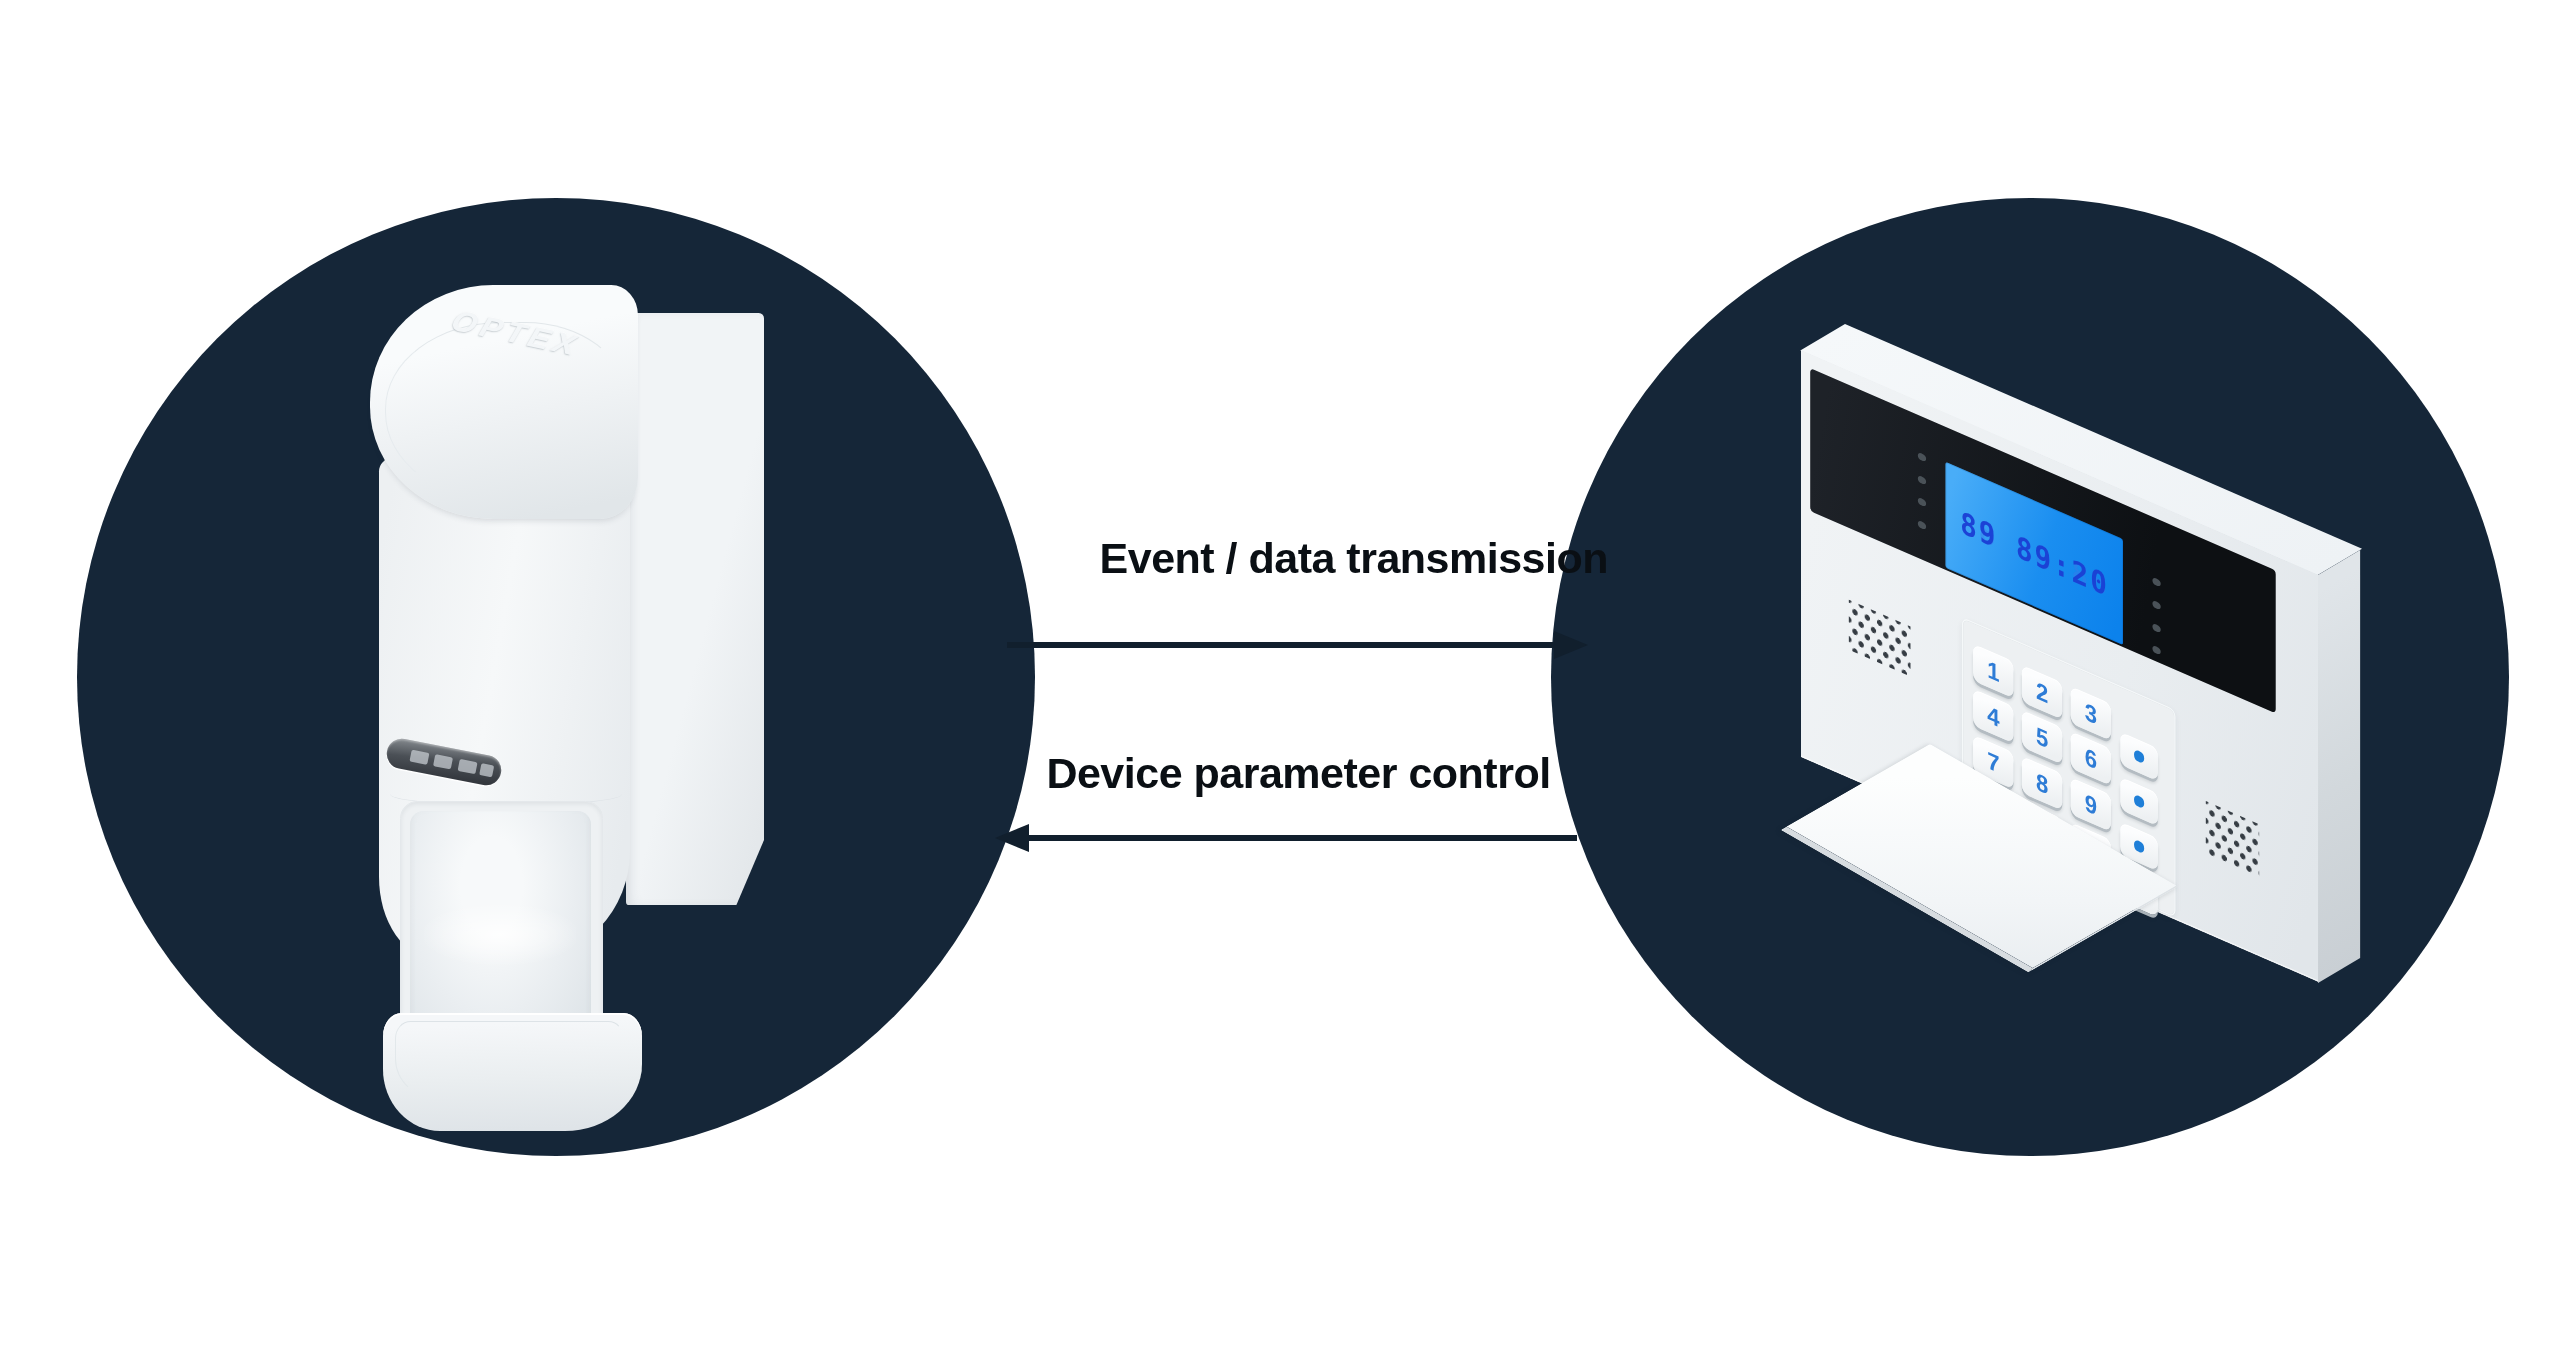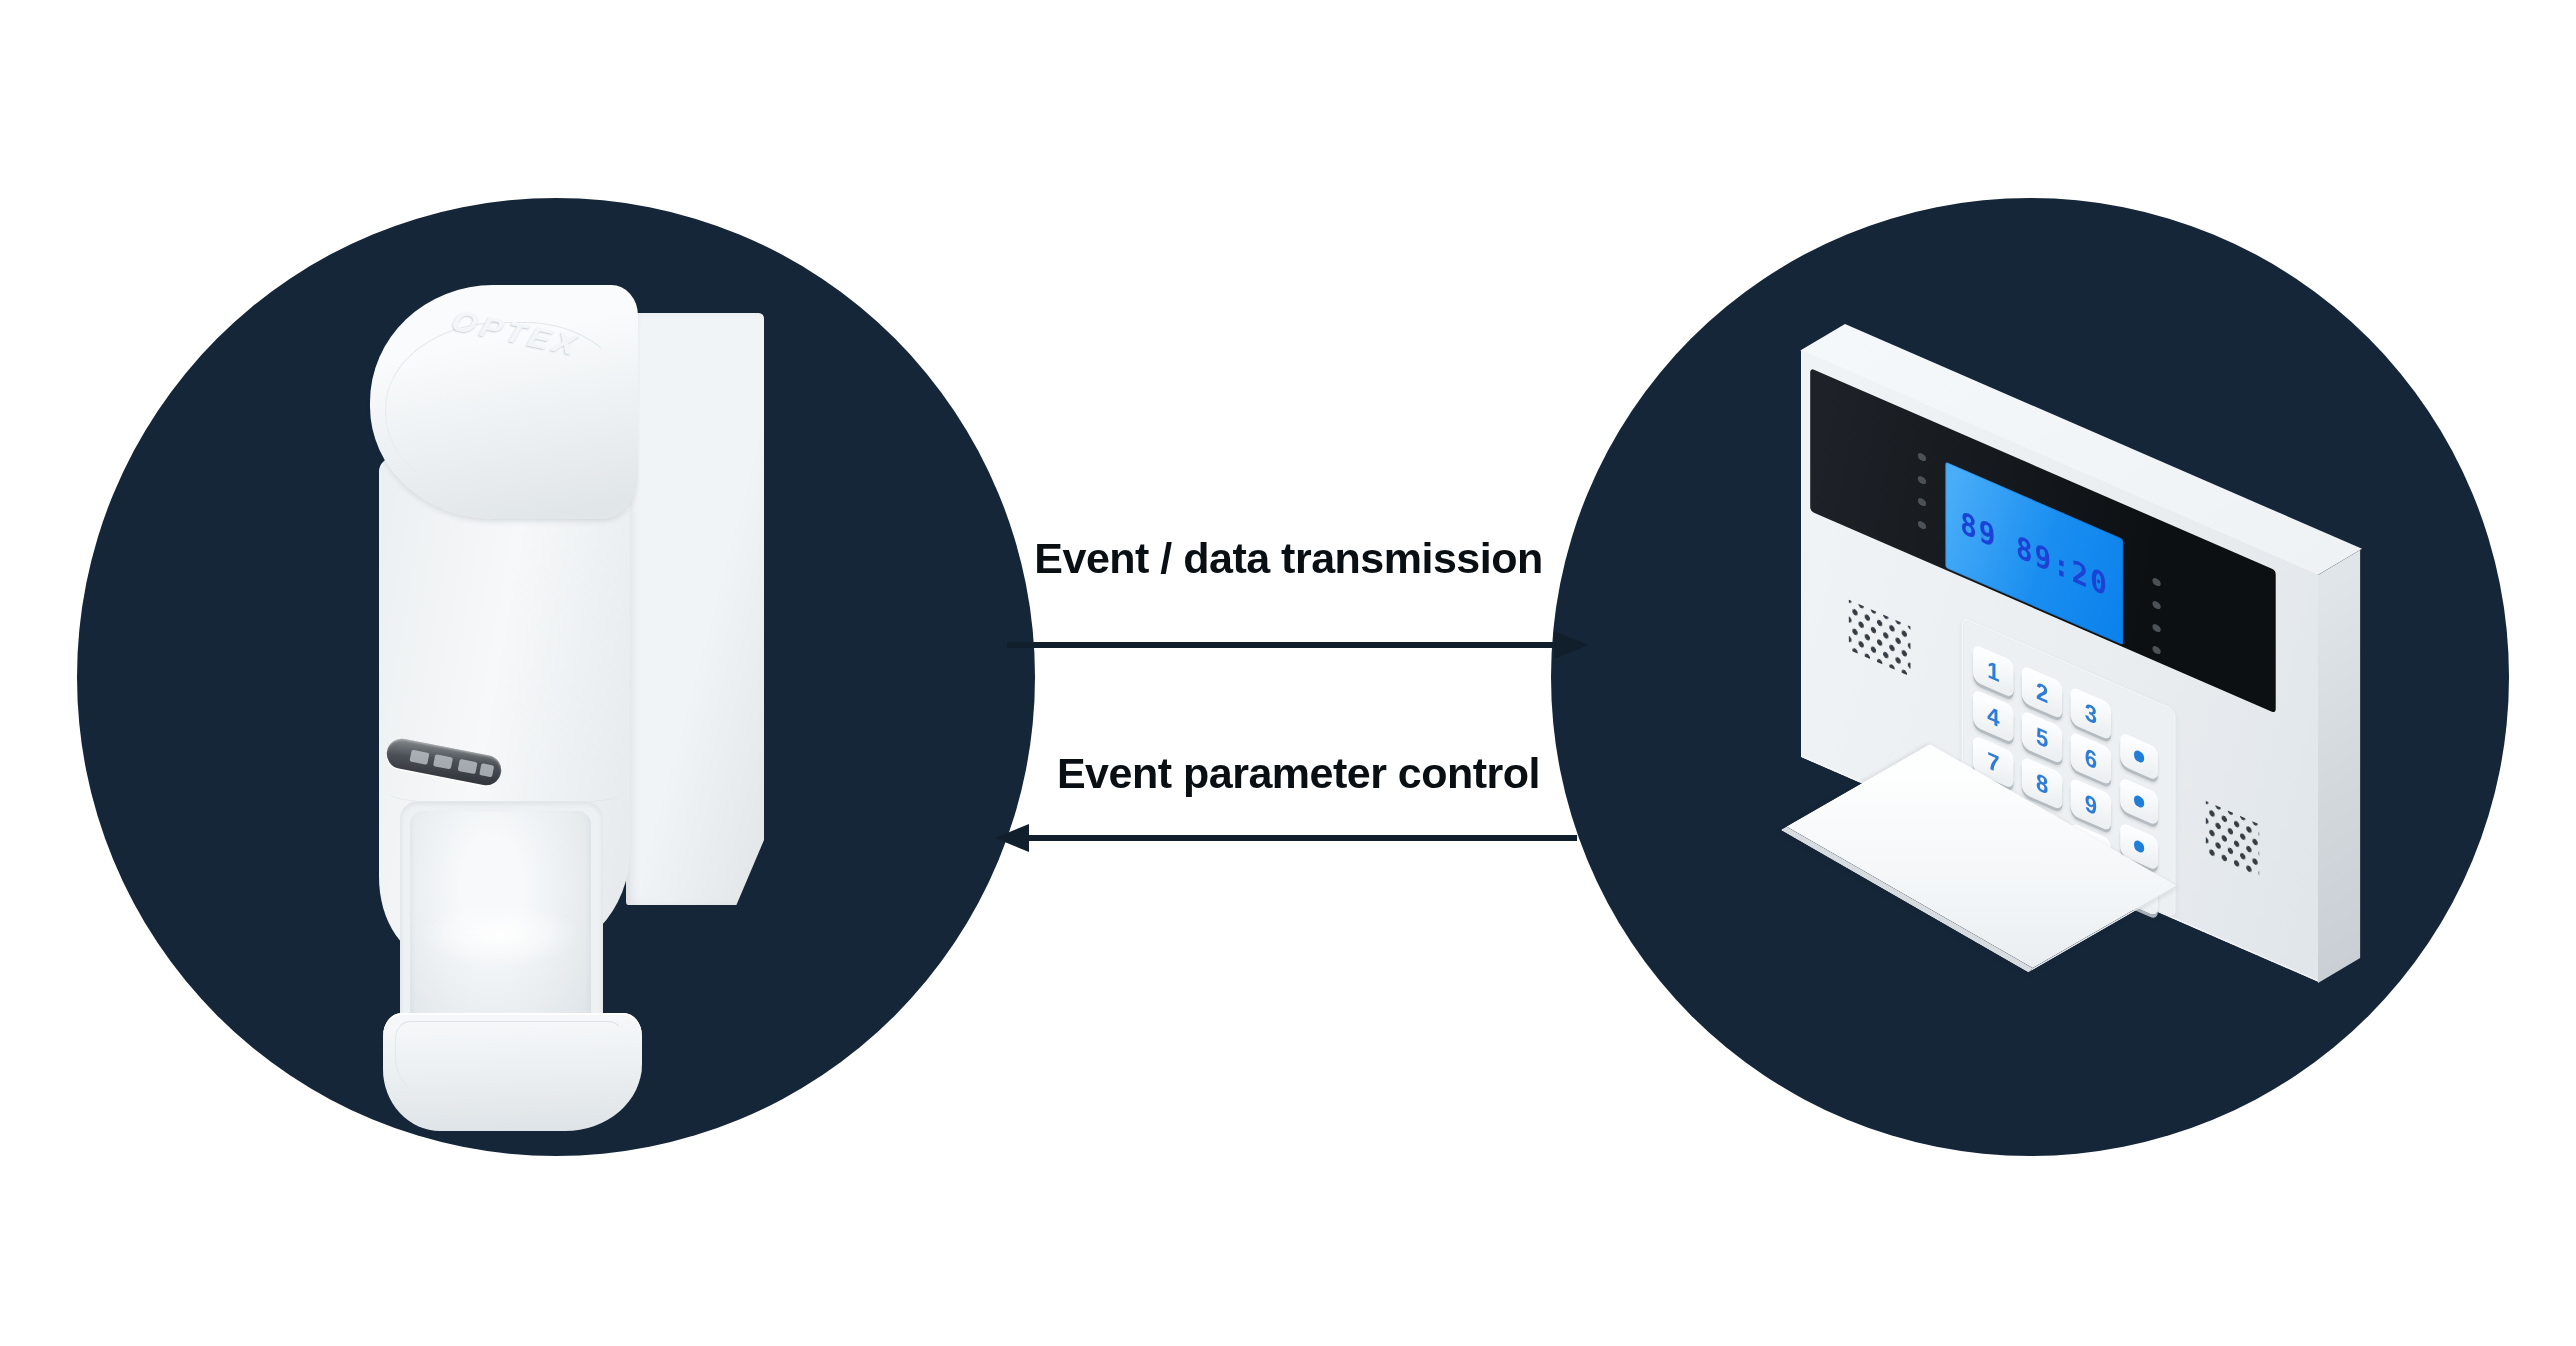--- a/index.html
+++ b/index.html
@@ -224,25 +224,25 @@
         </div>
 
       <div class="grille" style="left:52px;top:229px;width:67px;height:50px;"></div>
       <div class="grille" style="left:440px;top:275px;width:58px;height:53px;"></div>
     </div>
 
     <div class="tray"></div>
   </div>
 
   <div>
-    <div class="flow-label" style="left:969px;top:535px;">Event / data transmission</div>
+    <div class="flow-label" style="left:969px;top:535px;text-align:right;">Event / data transmission</div>
     <div class="flow-line" style="left:1007px;top:642px;width:549px;"></div>
     <div class="arrow-head right" style="left:1554px;top:631px;"></div>
   </div>
 
   <div>
-    <div class="flow-label" style="left:979px;top:750px;">Event parameter control</div>
+    <div class="flow-label" style="left:979px;top:750px;">Device parameter control</div>
     <div class="flow-line" style="left:1028px;top:835px;width:549px;"></div>
     <div class="arrow-head left" style="left:995px;top:824px;"></div>
   </div>
 
 </div>
 
 
 </body></html>

